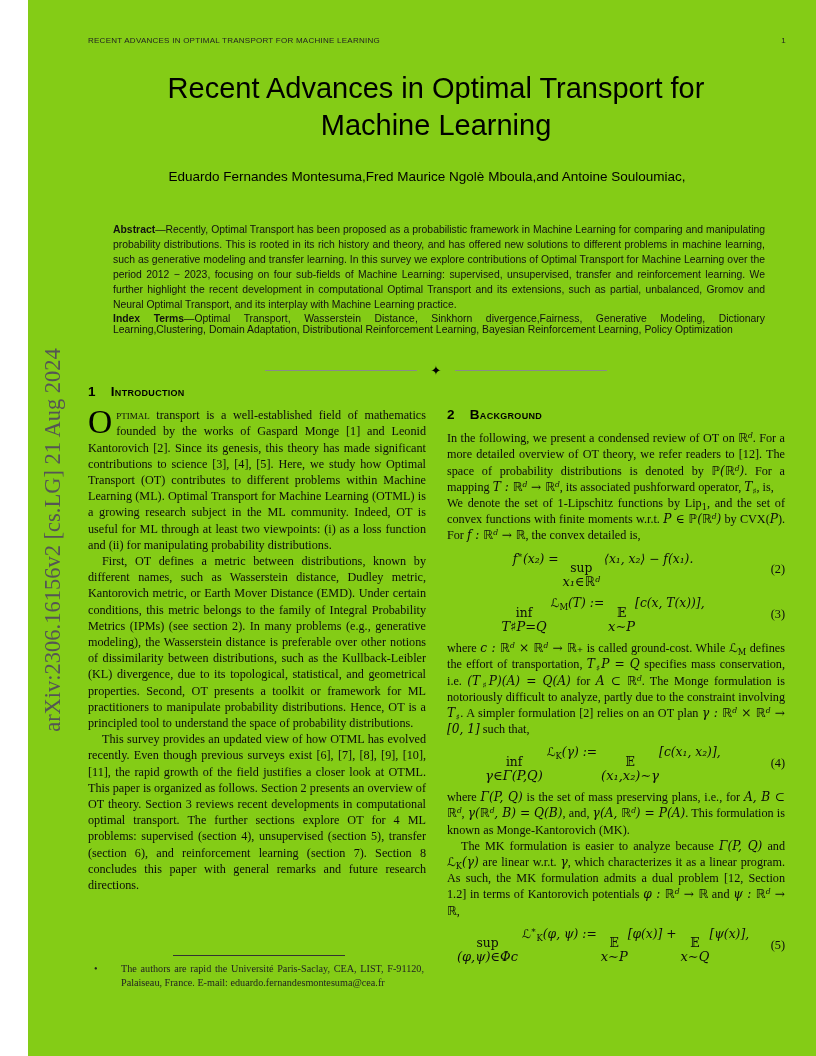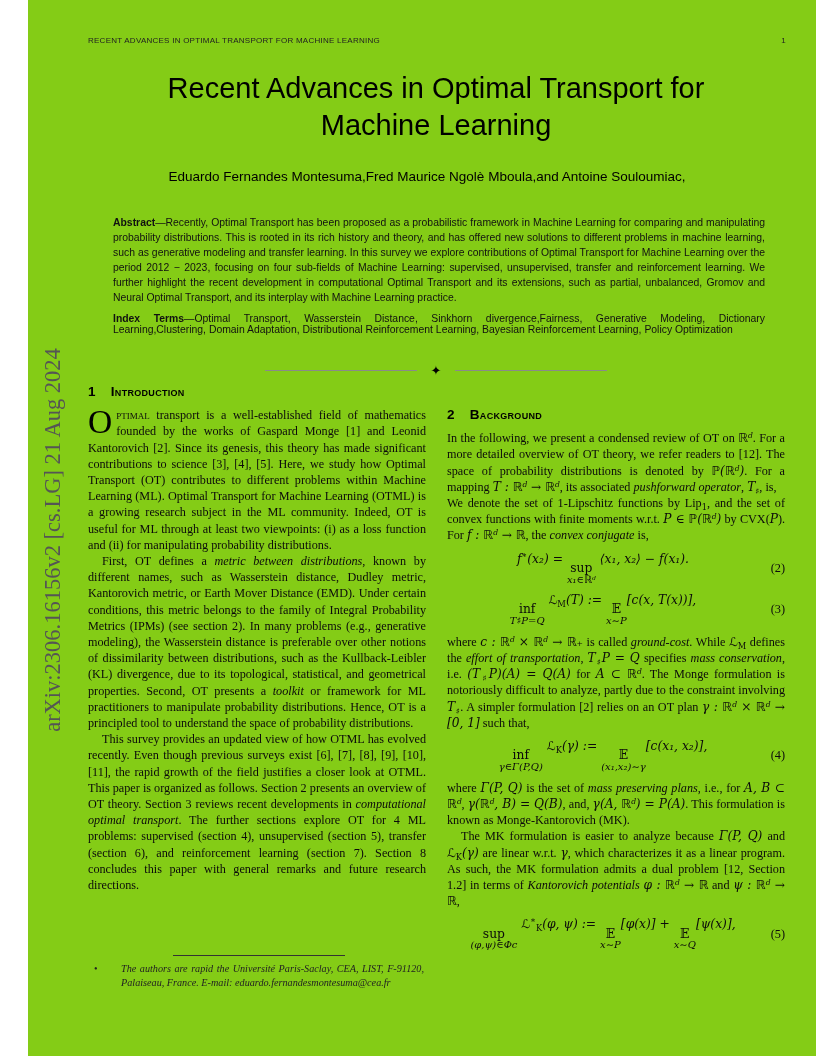--- a/index.html
+++ b/index.html
@@ -16,21 +16,21 @@
          transform:rotate(-90deg);transform-origin:0 0;text-align:center;
          font-family:"Liberation Serif",serif;font-size:22.5px;color:#555;}
 
   
   .title{position:absolute;left:98px;top:70px;width:620px;text-align:center;
          font-family:"Liberation Sans",sans-serif;font-size:29px;line-height:37px;color:#000;}
   .authors{position:absolute;left:51px;top:169px;width:696px;text-align:center;
            font-family:"Liberation Sans",sans-serif;font-size:13.5px;color:#000;}
 
   
-  .absblock{position:absolute;left:85px;top:215px;width:652px;
+  .absblock{position:absolute;left:85px;top:222px;width:652px;
             font-family:"Liberation Sans",sans-serif;font-size:10.4px;
             line-height:15px;text-align:justify;color:#111;}
   .idxblock{position:absolute;left:85px;top:313px;width:652px;
             font-family:"Liberation Sans",sans-serif;font-size:10.4px;
             line-height:11px;text-align:justify;color:#111;}
   .blabel{font-weight:bold;}
 
   
   .divider{position:absolute;left:0;top:364px;width:816px;display:flex;
            align-items:center;justify-content:center;gap:14px;}
@@ -43,33 +43,33 @@
   .col-left{left:60px;top:384px;}
   .col-right{left:419px;top:407px;}
 
   .sechead{display:flex;gap:15px;font-family:"Liberation Sans",sans-serif;
            font-weight:bold;font-size:13.5px;font-variant:small-caps;
            letter-spacing:.3px;margin:0 0 7px 0;color:#000;}
   .p{margin:0;text-indent:14px;}
   .p.noind{text-indent:0;}
   .dropcap{float:left;font-size:33.5px;line-height:28px;padding:1px 4px 0 0;color:#000;}
   .sc{font-variant:small-caps;}
-  .i{font-style:italic;}
+  .i{}
   .m{font-family:"DejaVu Serif","DejaVu Sans",serif;font-style:italic;}
   sup,sub{font-size:68%;line-height:0;font-family:"DejaVu Serif","DejaVu Sans",serif;}
 
   
   .eq{display:flex;align-items:center;margin:7px 0;
       font-family:"DejaVu Serif","DejaVu Sans",serif;font-size:12.3px;}
   .eq-c{flex:1;text-align:center;}
   .eq-n{width:26px;text-align:right;font-family:"Liberation Serif",serif;font-style:normal;}
   .mstack{display:inline-flex;flex-direction:column;align-items:center;
           vertical-align:-0.75em;line-height:1.05;text-align:center;justify-content:space-between;}
   .mtop{font-style:normal;font-family:"DejaVu Serif","DejaVu Sans",serif;}
-  .munder{font-size:10px;font-style:italic;}
+  .munder{font-size:13px;font-style:italic;}
 
   
   .footrule{position:absolute;left:145px;top:955px;width:172px;border-top:1px solid #333;}
   .footnote{position:absolute;left:66px;top:962px;width:330px;display:flex;
             font-size:10.2px;line-height:13.8px;color:#222;}
   .fbullet{width:27px;flex:0 0 27px;}
   .ftext{flex:1;text-align:justify;}
 </style>
 </head>
 <body>
@@ -112,21 +112,21 @@
 
   <div class="col col-right">
     <div class="sechead">
       <span>2</span>
       <span>Background</span>
     </div>
 
     <p class="p noind"><span><span>In the following, we present a condensed review of OT on </span><span class="m">ℝᵈ</span><span>. For a more detailed overview of OT theory, we refer readers to [12]. The space of probability distributions is denoted by </span><span class="m">ℙ(ℝᵈ)</span><span>. For a mapping </span><span class="m">T : ℝᵈ → ℝᵈ</span><span>, its associated </span><span class="i">pushforward operator</span><span>, </span><span class="m">T</span><sub>♯</sub><span>, is,</span></span></p>
 
 
-    <p class="p noind"><span><span>We denote the set of 1-Lipschitz functions by Lip</span><sub>1</sub><span>, and the set of convex functions with finite moments w.r.t. </span><span class="m">P ∈ ℙ(ℝᵈ)</span><span> by CVX(</span><span class="m">P</span><span>). For </span><span class="m">f : ℝᵈ → ℝ</span><span>, the </span><span class="i">convex conjugate</span><span> is,</span></span></p>
+    <p class="p noind"><span><span>We denote the set of 1-Lipschitz functions by Lip</span><sub>1</sub><span>, and the set of convex functions with finite moments w.r.t. </span><span class="m">P ∈ ℙ(ℝᵈ)</span><span> by CVX(</span><span class="m">P</span><span>). For </span><span class="m">f : ℝᵈ → ℝ</span><span>, the </span><span class="i">convex detailed</span><span> is,</span></span></p>
 
     <div class="eq">
       <span class="eq-c"><span class="m">f</span><sup>∗</sup><span class="m">(x₂) =  </span><span class="mstack">
             <span class="mtop">sup</span>
             <span class="munder">x₁∈ℝᵈ</span>
           </span><span class="m"> ⟨x₁, x₂⟩ − f(x₁).</span></span>
       <span class="eq-n">(2)</span>
     </div>
 
 

